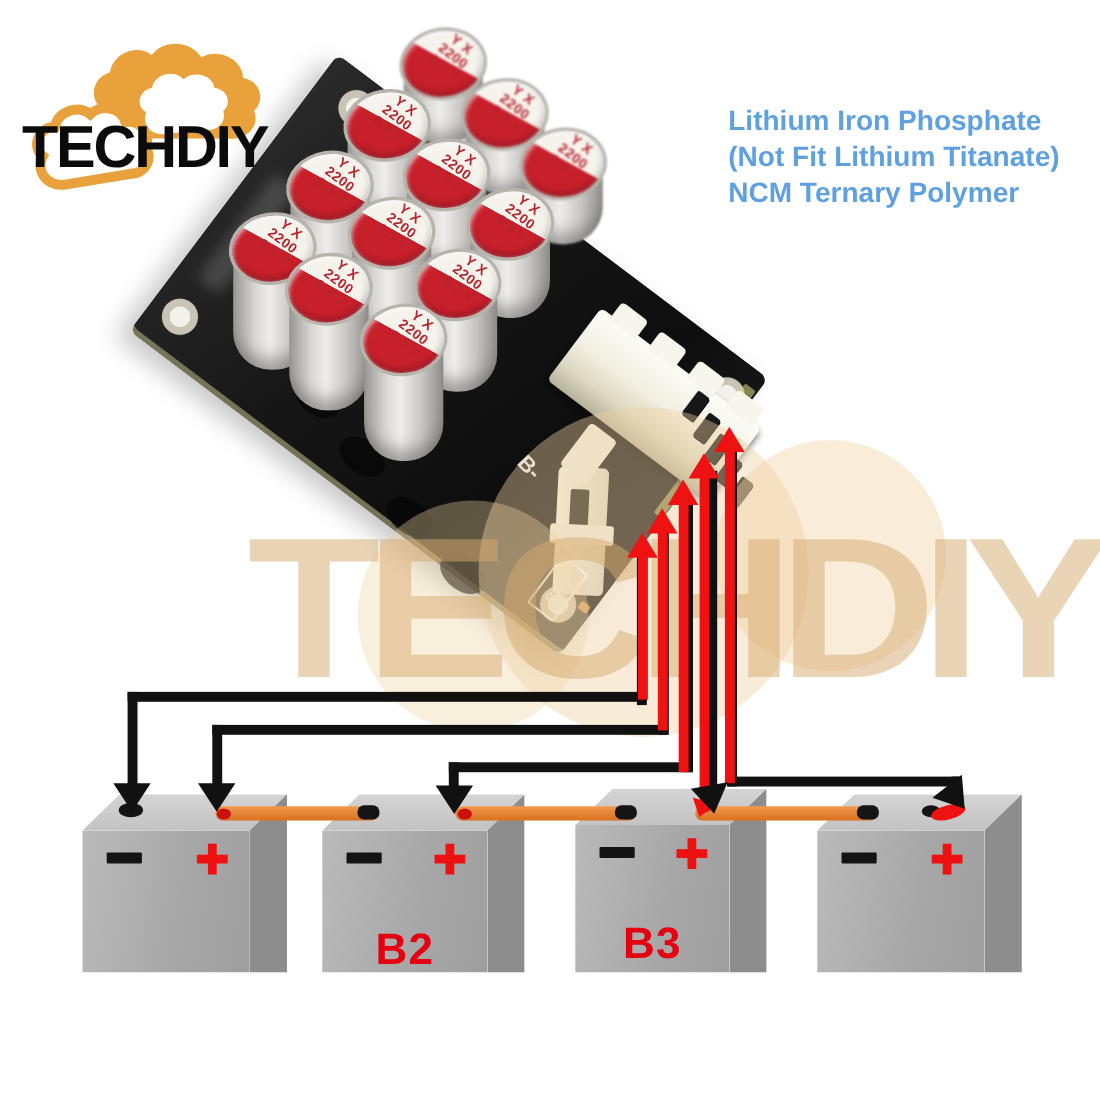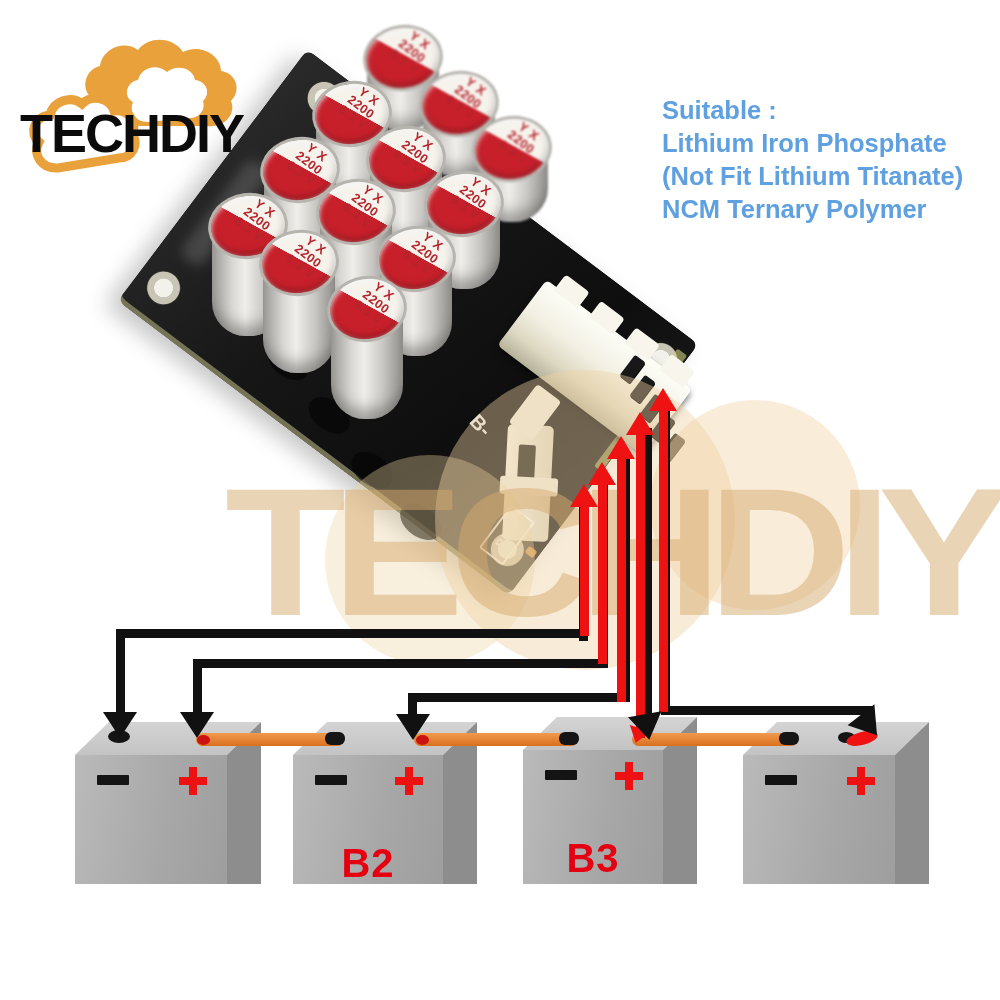--- a/index.html
+++ b/index.html
@@ -101,21 +101,20 @@
 <div id="stage">
 
   <svg class="abs" style="left:10px;top:28px;z-index:4" width="280" height="155" viewBox="0 0 280 155">
     <path fill="#E9A23B" d="M110,98 c-18,2 -30,-11 -25,-26 c-15,-7 -12,-30 5,-34 c2,-17 24,-27 38,-16 c11,-15 36,-13 45,2 c17,-9 38,3 38,19 c15,2 21,19 10,30 c6,15 -9,27 -24,25 z"></path>
     <path fill="#FFFFFF" d="M138,94 c-13,0 -19,-11 -15,-20 c-10,-5 -7,-20 5,-22 c3,-13 20,-17 29,-8 c10,-8 26,-4 28,8 c12,1 16,14 8,21 c3,10 -5,18 -15,17 z"></path>
     <path fill="#FFFFFF" stroke="#E9A23B" stroke-width="9" d="M48,140 c-16,1 -26,-13 -19,-26 c-11,-9 -4,-26 11,-27 c3,-14 21,-20 32,-11 c10,-10 28,-6 32,7 c14,-2 24,11 18,23 c8,10 0,24 -13,24 z"></path>
     <text x="10" y="124" font-size="54" font-weight="bold" fill="#0B0B0B" letter-spacing="-2" font-family="Liberation Sans, sans-serif">TECHDIY</text>
   </svg>
 
   <div id="suitability">
-    <div>Suitable :</div>
     <div>Lithium Iron Phosphate</div>
     <div>(Not Fit Lithium Titanate)</div>
     <div>NCM Ternary Polymer</div>
   </div>
 
   <div id="board">
     <div class="hole" style="left:26px;top:12px;"></div>
     <div class="hole" style="left:12px;top:260px;"></div>
     <div class="hole" style="left:452px;top:18px;"></div>
     <div class="hole" style="left:444px;top:262px;"></div>

